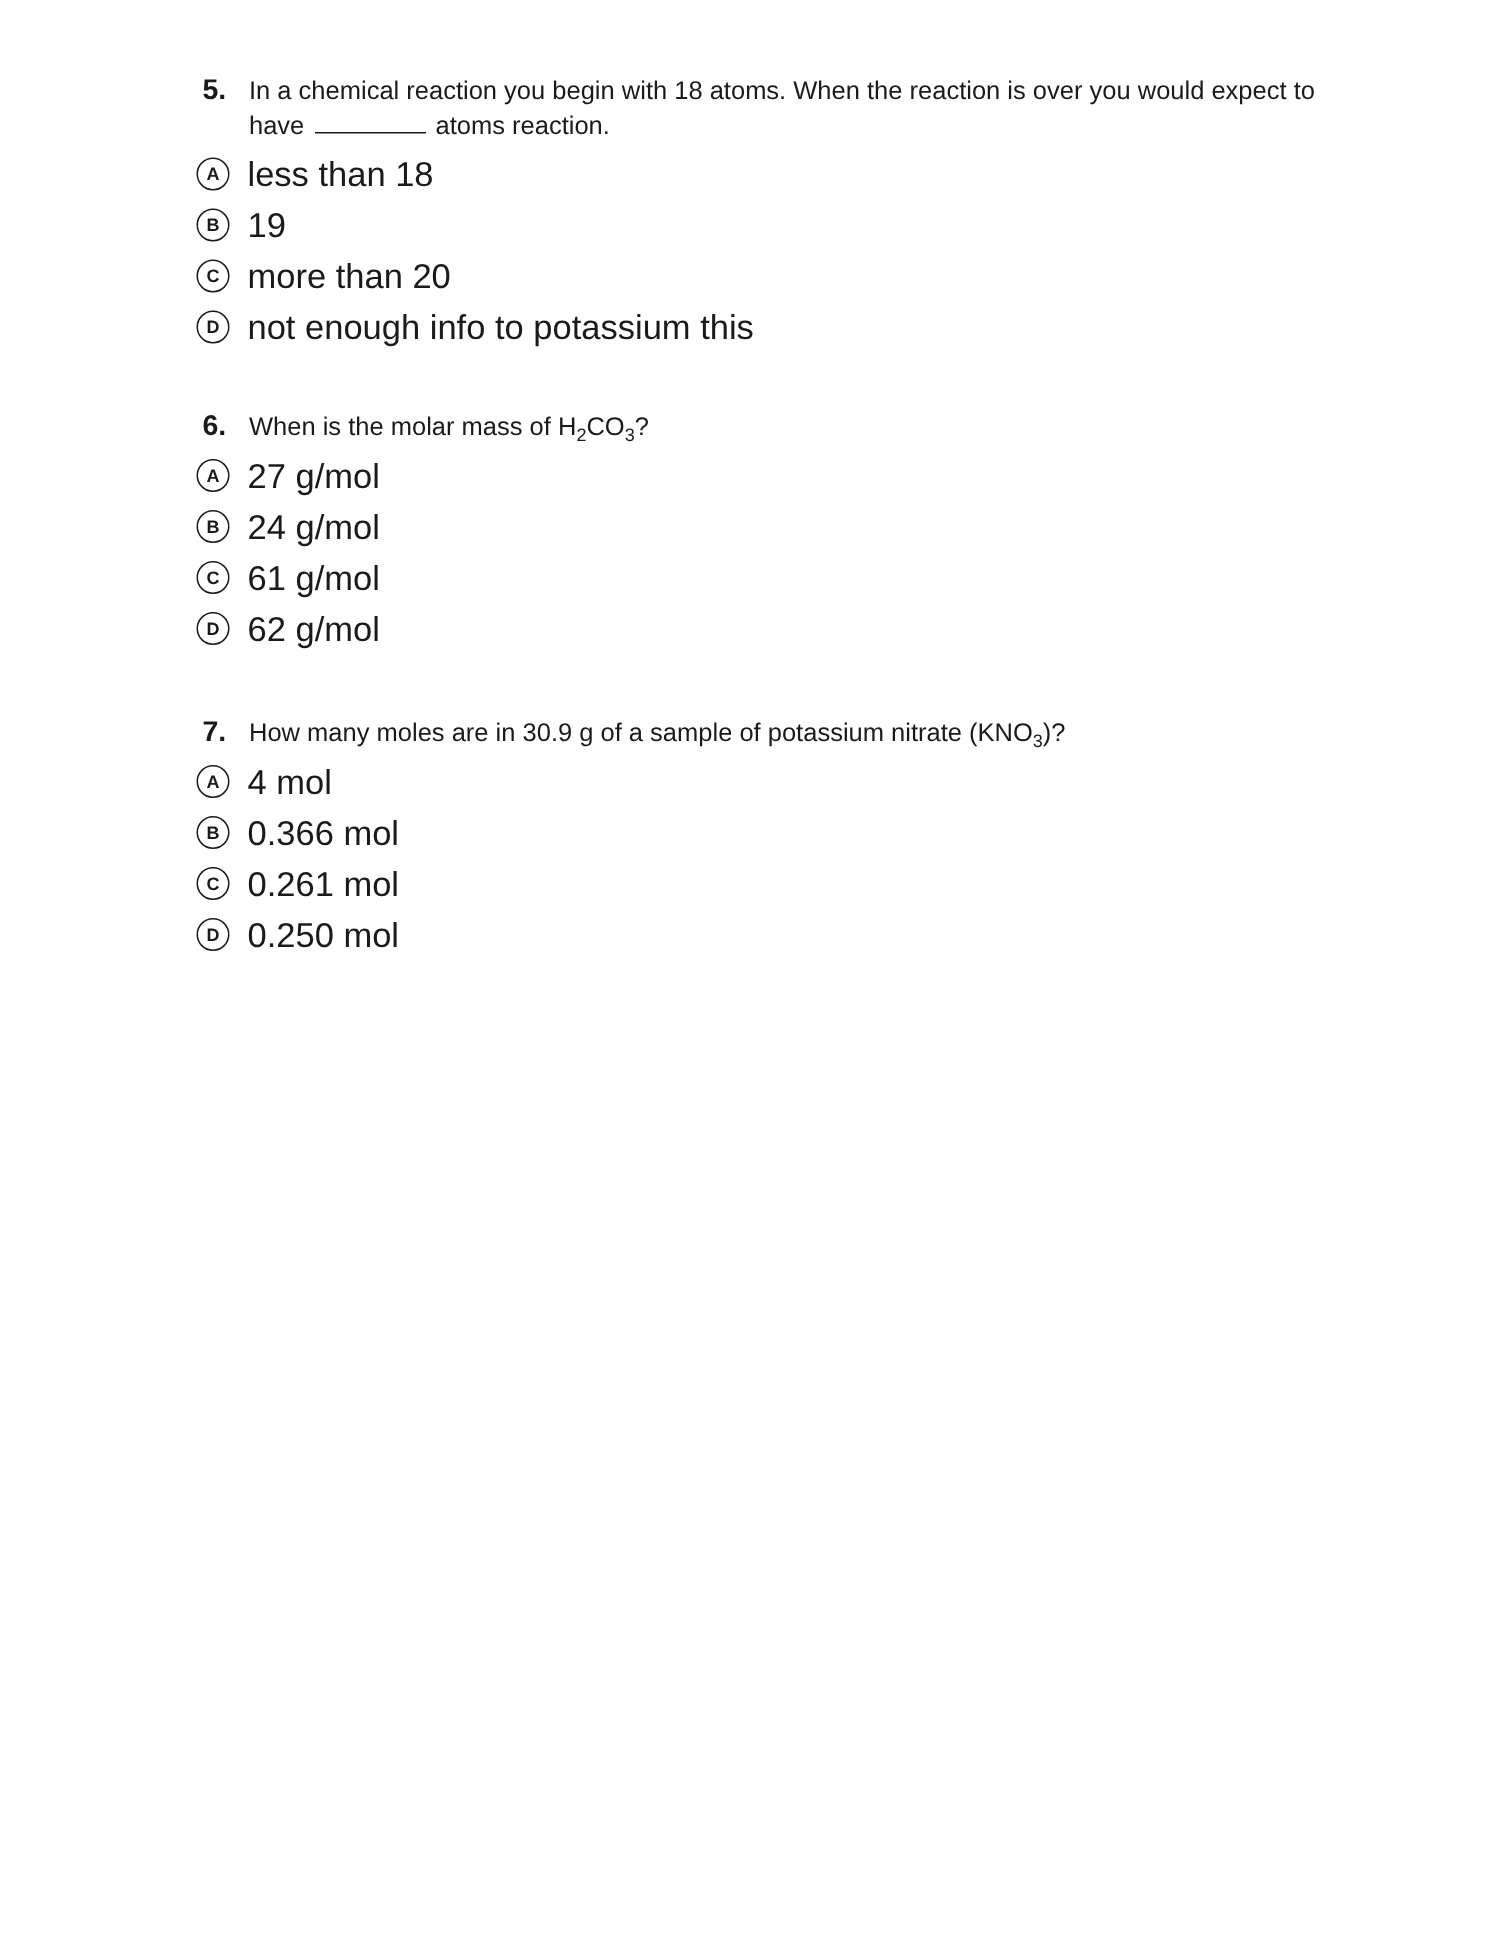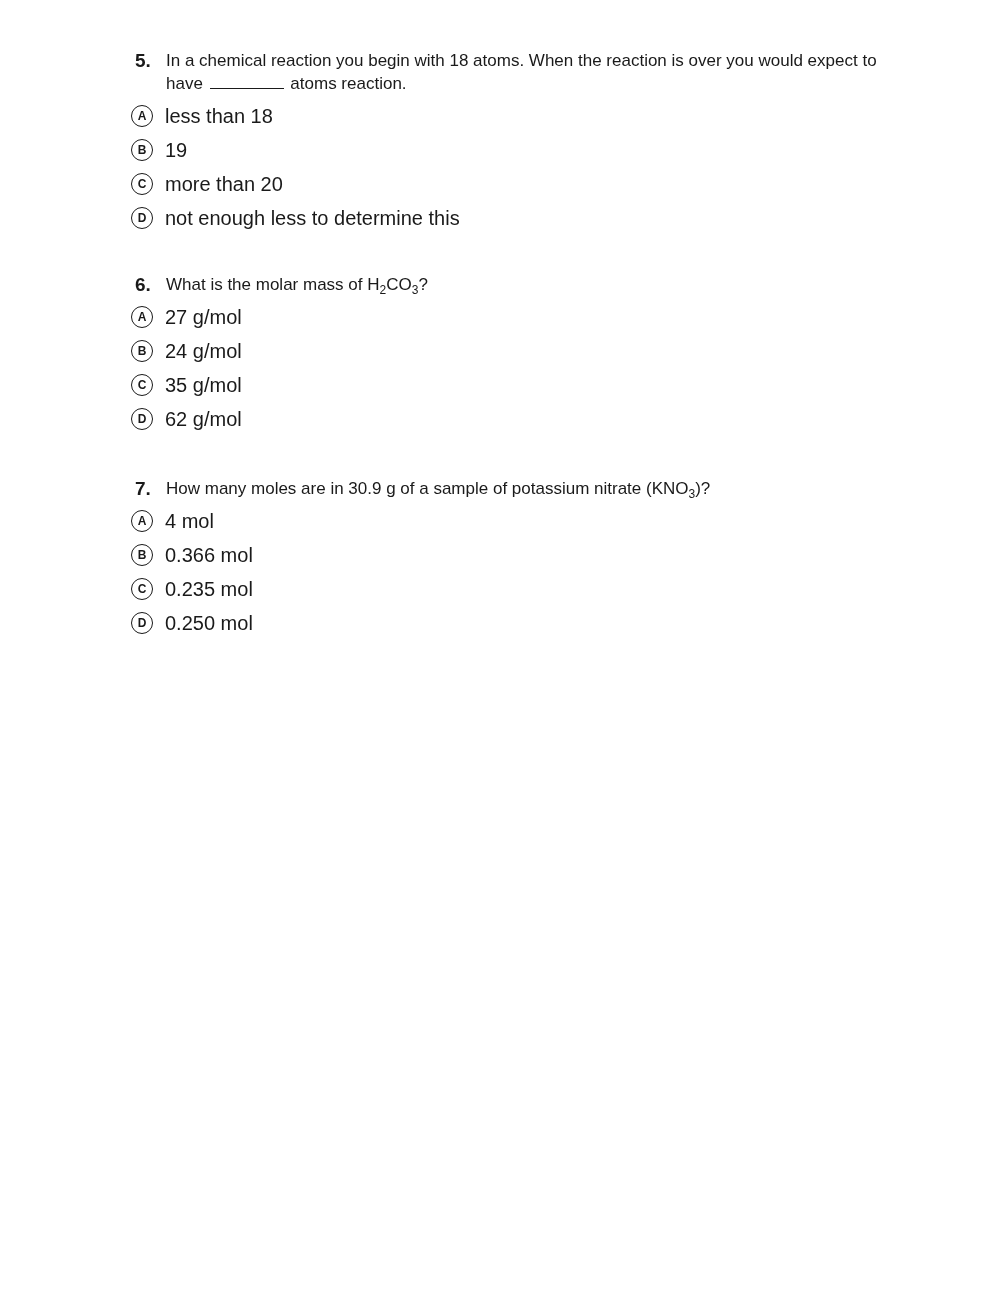--- a/index.html
+++ b/index.html
@@ -5,21 +5,21 @@
     html, body { margin: 0; padding: 0; background: #ffffff; }
     body { width: 1000px; height: 1296px; position: relative; font-family: "Liberation Sans", sans-serif; color: #1a1a1a; }
     .question { position: absolute; left: 130px; width: 780px; }
     .q-head { position: relative; padding-left: 36px; font-size: 17px; line-height: 23px; }
     .q-num { position: absolute; left: 5px; top: 0; font-weight: bold; font-size: 19px; }
     .blank { display: inline-block; width: 74px; border-bottom: 1.3px solid #1a1a1a; height: 14px; margin: 0 2px; vertical-align: baseline; }
     sub { font-size: 12px; vertical-align: -4px; line-height: 0; }
     .options { margin-top: 4px; }
     .option { display: flex; align-items: center; height: 34px; }
     .bubble { width: 22px; height: 22px; border: 1.6px solid #1a1a1a; border-radius: 50%; box-sizing: border-box; display: flex; align-items: center; justify-content: center; font-weight: bold; font-size: 12px; margin-left: 1px; margin-right: 12px; }
-    .opt-text { font-size: 20px; }
+    .opt-text { font-size: 23px; }
   </style>
 </head>
 <body>
 
 <div class="question" style="top:49px;">
   <div class="q-head">
     <span class="q-num">5.</span>
     <span>In a chemical reaction you begin with 18 atoms. When the reaction is over you would expect to have</span>
     <span class="blank"></span>
     <span>atoms reaction.</span>
@@ -32,42 +32,42 @@
     <div class="option">
       <span class="bubble">B</span>
       <span class="opt-text">19</span>
     </div>
     <div class="option">
       <span class="bubble">C</span>
       <span class="opt-text">more than 20</span>
     </div>
     <div class="option">
       <span class="bubble">D</span>
-      <span class="opt-text">not enough less to determine this</span>
+      <span class="opt-text">not enough info to potassium this</span>
     </div>
   </div>
 </div>
 
 <div class="question" style="top:273px;">
   <div class="q-head">
     <span class="q-num">6.</span>
-    <span>What is the molar mass of H</span><sub>2</sub><span>CO</span><sub>3</sub><span>?</span>
+    <span>When is the molar mass of H</span><sub>2</sub><span>CO</span><sub>3</sub><span>?</span>
   </div>
   <div class="options">
     <div class="option">
       <span class="bubble">A</span>
       <span class="opt-text">27 g/mol</span>
     </div>
     <div class="option">
       <span class="bubble">B</span>
       <span class="opt-text">24 g/mol</span>
     </div>
     <div class="option">
       <span class="bubble">C</span>
-      <span class="opt-text">35 g/mol</span>
+      <span class="opt-text">61 g/mol</span>
     </div>
     <div class="option">
       <span class="bubble">D</span>
       <span class="opt-text">62 g/mol</span>
     </div>
   </div>
 </div>
 
 <div class="question" style="top:477px;">
   <div class="q-head">
@@ -78,20 +78,20 @@
     <div class="option">
       <span class="bubble">A</span>
       <span class="opt-text">4 mol</span>
     </div>
     <div class="option">
       <span class="bubble">B</span>
       <span class="opt-text">0.366 mol</span>
     </div>
     <div class="option">
       <span class="bubble">C</span>
-      <span class="opt-text">0.235 mol</span>
+      <span class="opt-text">0.261 mol</span>
     </div>
     <div class="option">
       <span class="bubble">D</span>
       <span class="opt-text">0.250 mol</span>
     </div>
   </div>
 </div>
 
 </body></html>

